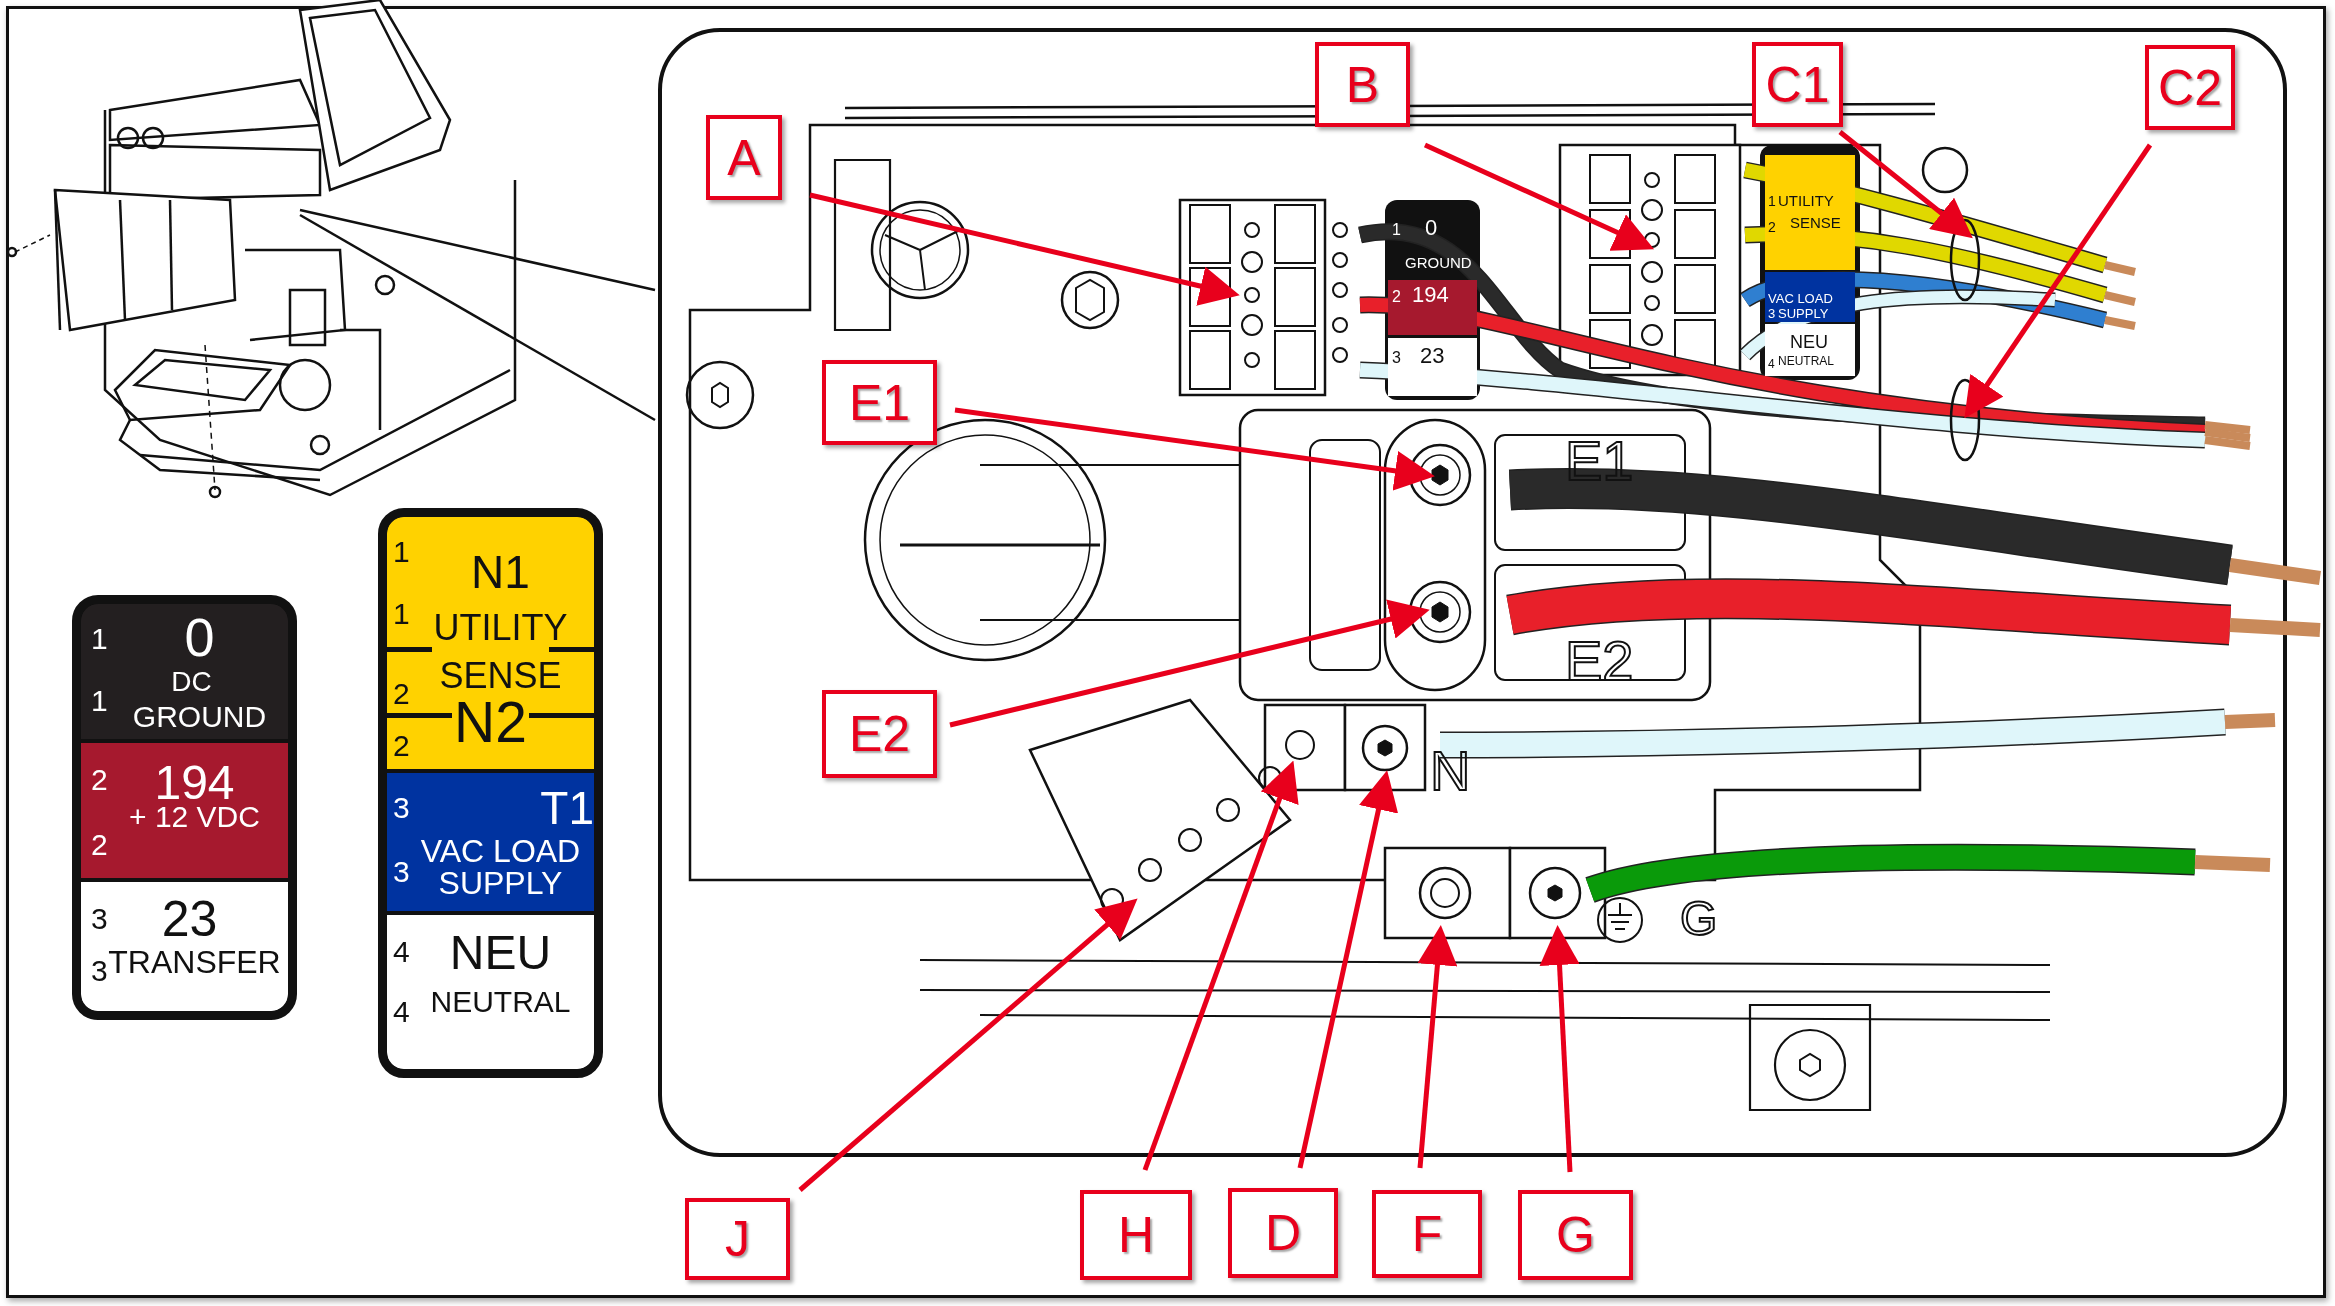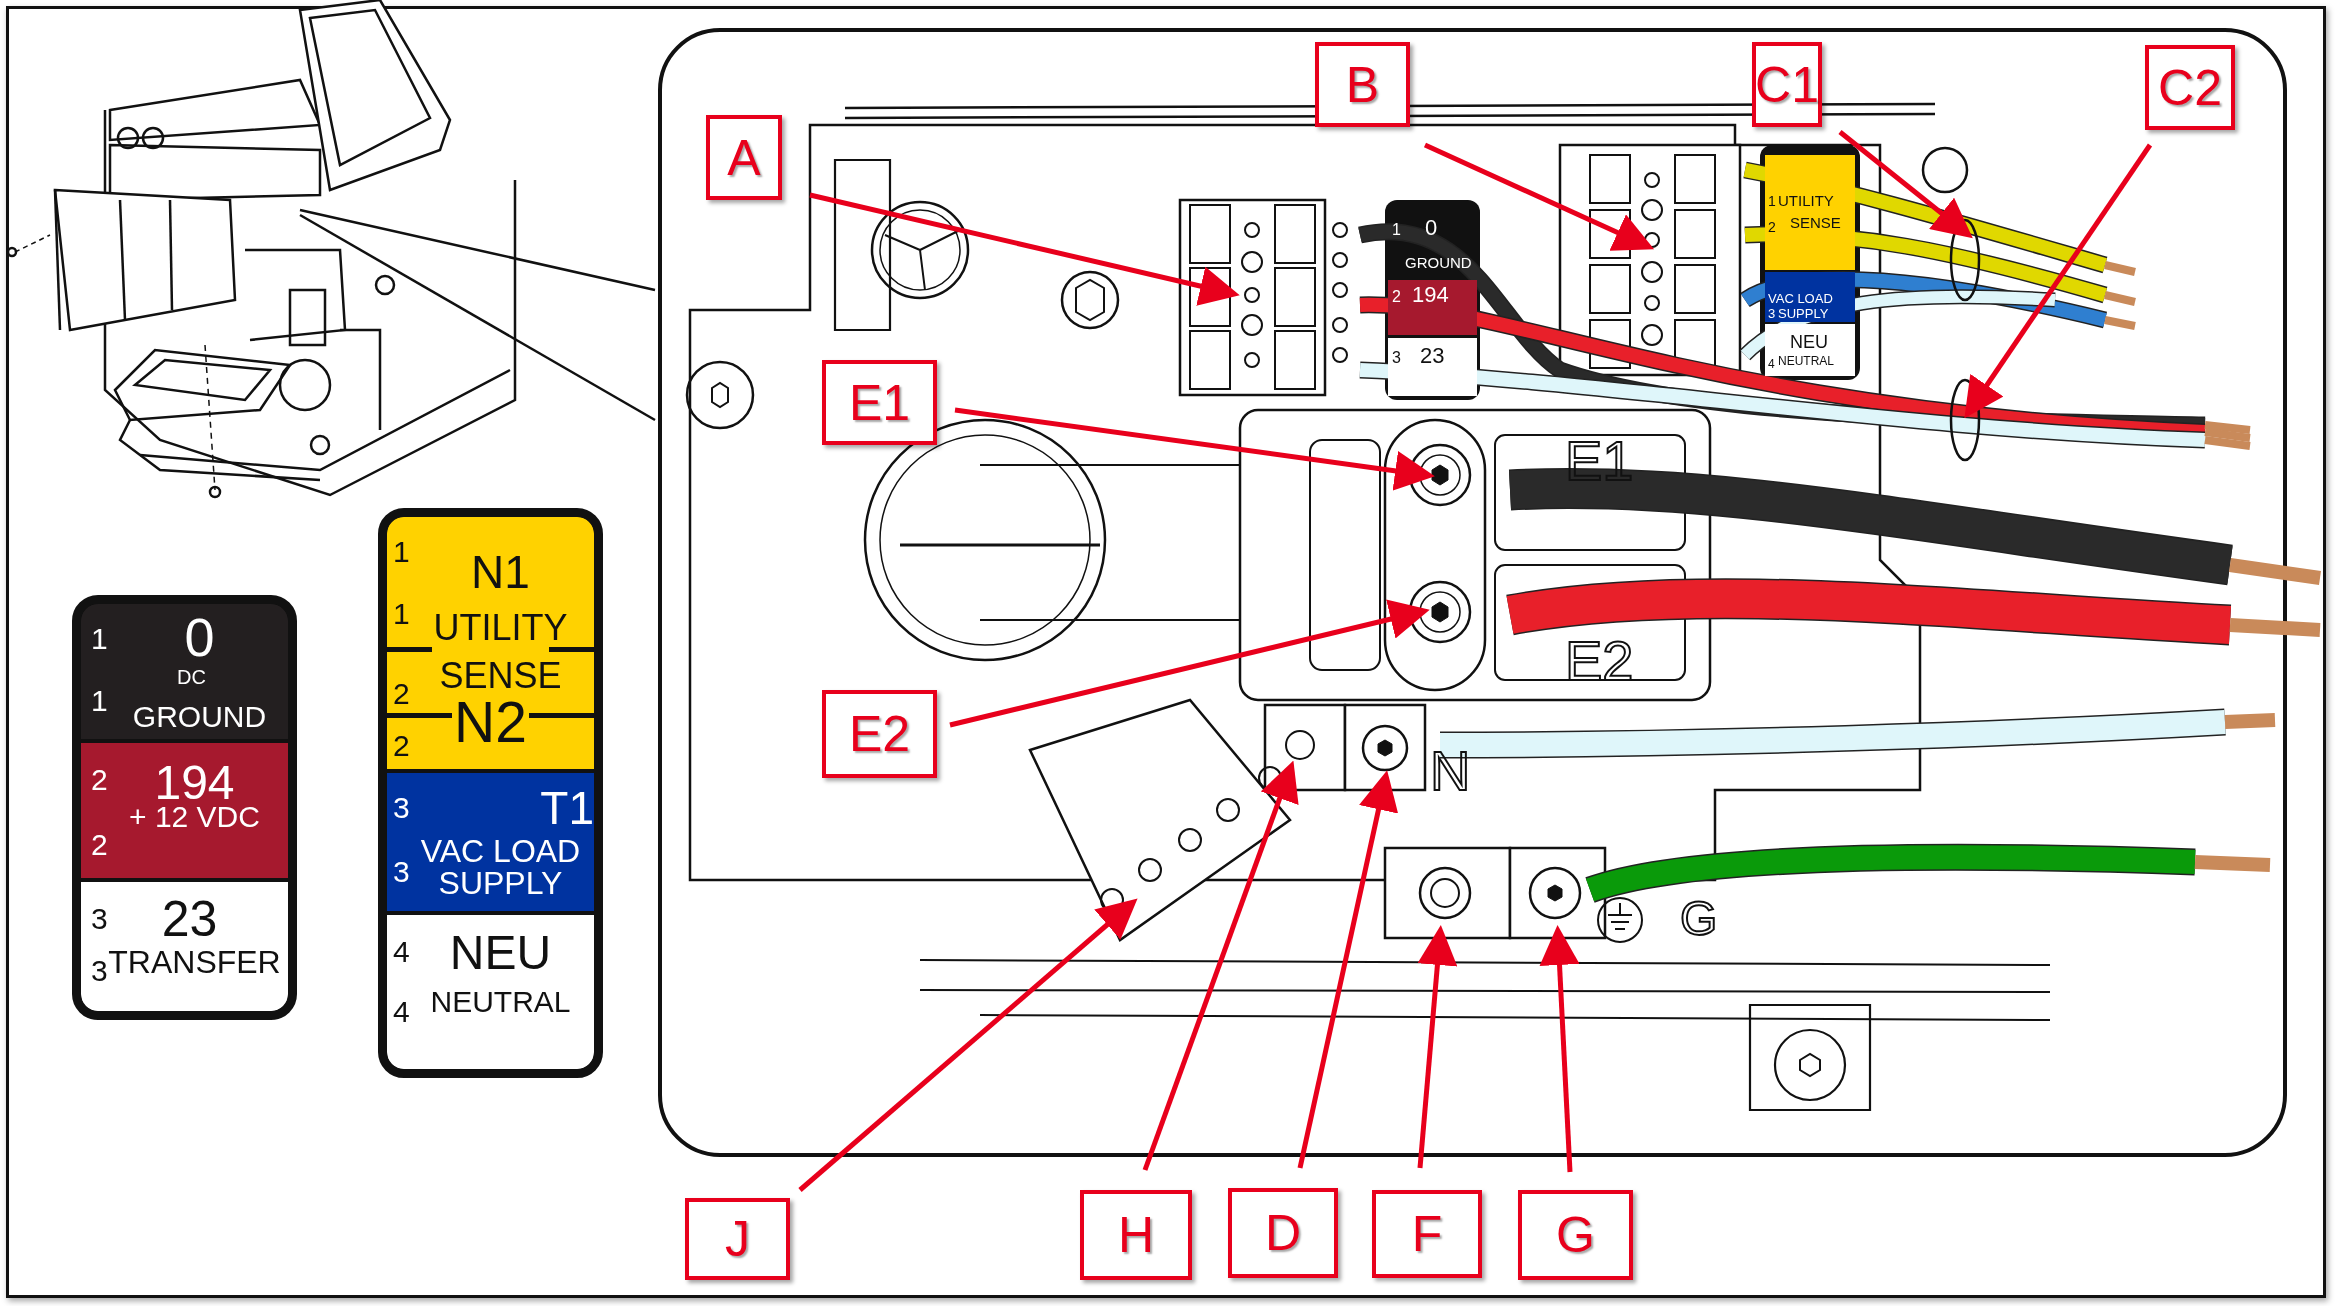--- a/index.html
+++ b/index.html
@@ -237,21 +237,21 @@
     <text x="1768" y="368" fill="#111" font-size="12">4</text>
     <text x="1778" y="365" fill="#111" font-size="12">NEUTRAL</text>
   </g>
 </svg>
 
 <div class="legend" style="left:72px; top:595px; width:225px; height:425px;">
   <div class="seg" style="height:135px; background:#231f20; color:#fff; border-radius:16px 16px 0 0;">
     <span class="num" style="left:10px; top:18px;">1</span>
     <span class="num" style="left:10px; top:80px;">1</span>
     <span class="big" style="top:2px; font-size:54px; padding-left:30px;">0</span>
-    <span class="big" style="top:62px; font-size:20px; padding-left:14px;">DC</span>
+    <span class="big" style="top:62px; font-size:28px; padding-left:14px;">DC</span>
     <span class="big" style="top:96px; font-size:30px; padding-left:30px;">GROUND</span>
   </div>
   <div class="seg" style="height:135px; background:#a6192e; color:#fff;">
     <span class="num" style="left:10px; top:20px;">2</span>
     <span class="num" style="left:10px; top:85px;">2</span>
     <span class="big" style="top:12px; font-size:48px; padding-left:20px;">194</span>
     <span class="big" style="top:57px; font-size:30px; padding-left:20px;">+ 12 VDC</span>
   </div>
   <div class="seg" style="flex:1; background:#fff; color:#111; border-radius:0 0 16px 16px;">
     <span class="num" style="left:10px; top:20px;">3</span>
@@ -290,21 +290,21 @@
     <span class="big" style="top:70px; font-size:30px; padding-left:20px;">NEUTRAL</span>
   </div>
 </div>
 
 <div class="callout" style="left:706px; top:115px; width:76px; height:85px;">
     <span>A</span>
   </div>
 <div class="callout" style="left:1315px; top:42px; width:95px; height:85px;">
     <span>B</span>
   </div>
-<div class="callout" style="left:1752px; top:42px; width:70px; height:85px;">
+<div class="callout" style="left:1752px; top:42px; width:91px; height:85px;">
     <span>C1</span>
   </div>
 <div class="callout" style="left:2145px; top:45px; width:90px; height:85px;">
     <span>C2</span>
   </div>
 <div class="callout" style="left:822px; top:360px; width:115px; height:85px;">
     <span>E1</span>
   </div>
 <div class="callout" style="left:822px; top:690px; width:115px; height:88px;">
     <span>E2</span>

